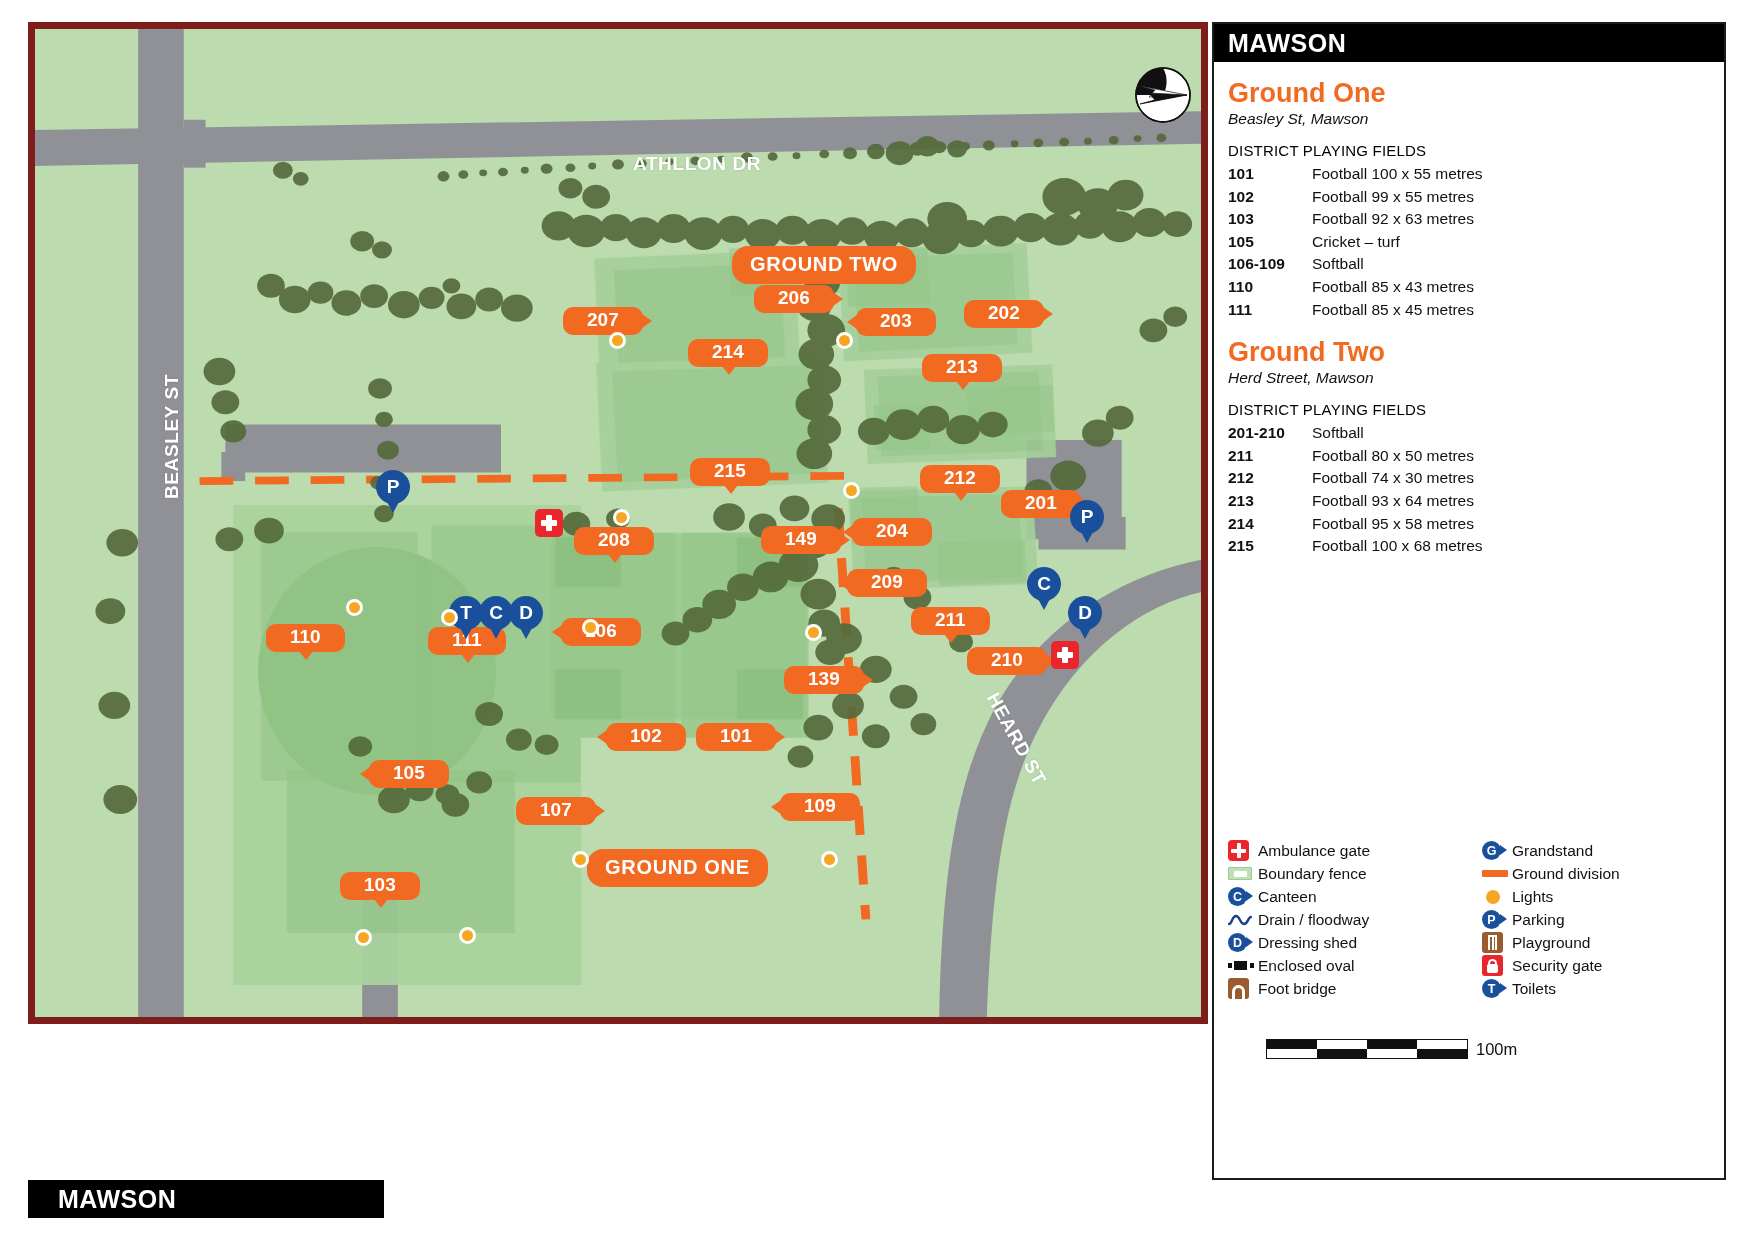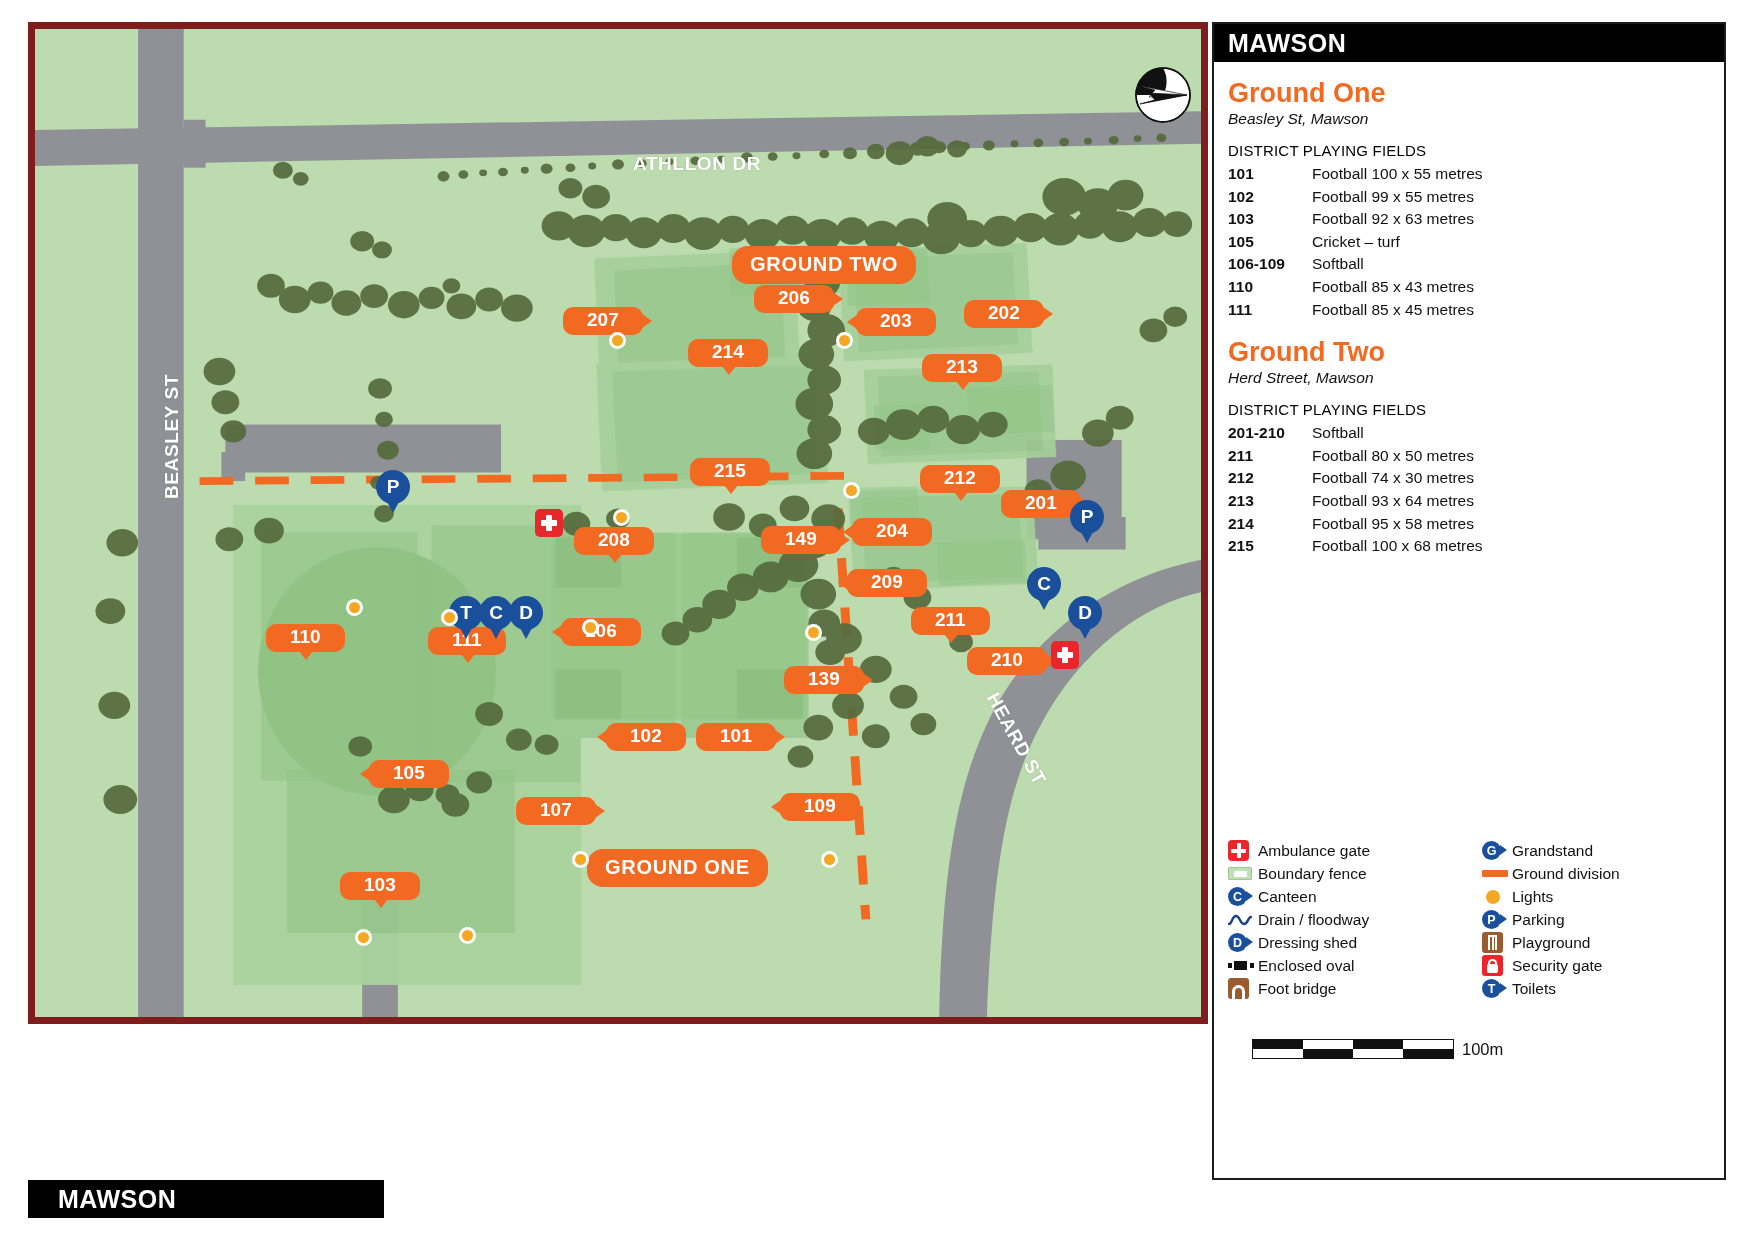--- a/index.html
+++ b/index.html
@@ -143,21 +143,21 @@
   .ic-play { width:21px;height:21px;background:#9a5c2e;border-radius:3px;position:relative;}
   .ic-play::before{content:"";position:absolute;left:6px;top:3px;width:9px;height:15px;border:2px solid #fff;
      border-bottom:none;box-sizing:border-box;}
   .ic-play::after{content:"";position:absolute;left:9.5px;top:3px;width:2px;height:15px;background:#fff;}
   .ic-sec { width:21px;height:21px;background:#e8262b;border-radius:3px;position:relative;}
   .ic-sec::before{content:"";position:absolute;left:6px;top:4px;width:9px;height:6px;
      border:2px solid #fff;border-bottom:none;border-radius:5px 5px 0 0;box-sizing:border-box;}
   .ic-sec::after{content:"";position:absolute;left:5px;top:9px;width:11px;height:9px;background:#fff;border-radius:2px;}
 
   
-  #scale { position:absolute; left:14px; top:1015px; display:flex; align-items:center;padding-left:24px; }
+  #scale { position:absolute; left:28px; top:1015px; display:flex; align-items:center;padding-left:24px; }
   .sbar { display:flex; border:1px solid #111; }
   .sseg { width:50px; height:9px; }
   .sb-top { display:flex; }
   .sb-bot { display:flex; }
   .blk { background:#111; } .wht { background:#fff; }
   #scale-label { margin-left:8px; font-size:16.5px; color:#111; }
 
   
   #footer-bar {
     position:absolute; left:28px; top:1180px; width:356px; height:38px;

